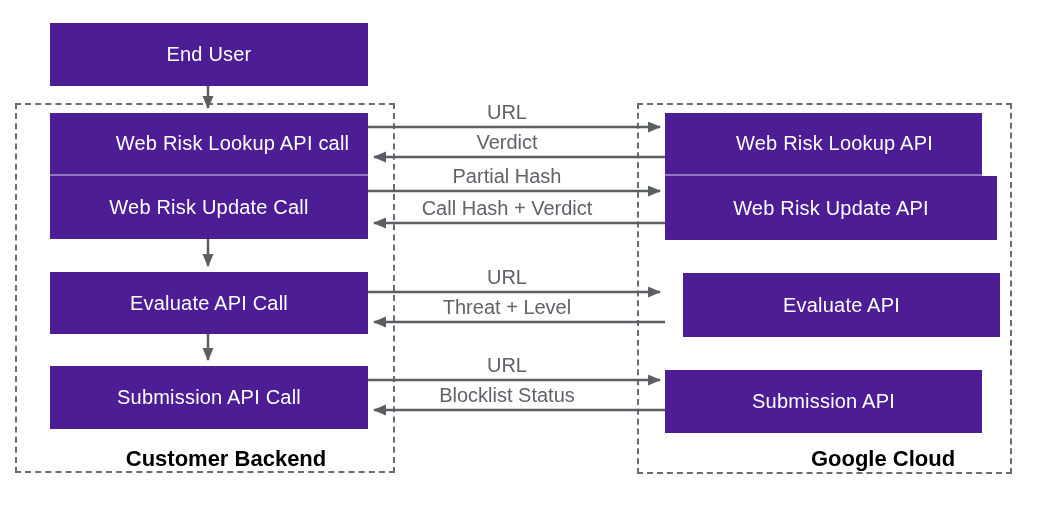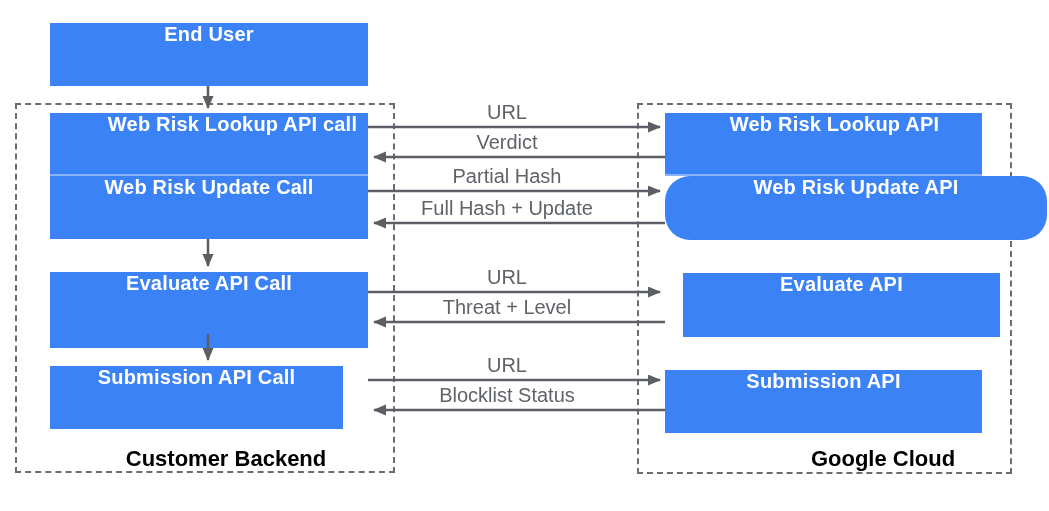--- a/index.html
+++ b/index.html
@@ -1,46 +1,46 @@
 <!DOCTYPE html>
 <html><head>
 <meta charset="utf-8">
 <style>
   html,body{margin:0;padding:0;background:#ffffff;}
   .canvas{
     position:relative;width:1049px;height:511px;background:#ffffff;overflow:hidden;
     font-family:"Liberation Sans","DejaVu Sans",sans-serif;
   }
   .bluebox{
-    position:absolute;background:#3b82f6;color:#ffffff;
-    display:flex;align-items:flex-start;justify-content:center;
-    font-size:20px;font-weight:bold;letter-spacing:.2px;box-sizing:border-box;
+    position:absolute;background:#4c1d95;color:#ffffff;
+    display:flex;align-items:center;justify-content:center;
+    font-size:20px;font-weight:normal;letter-spacing:.2px;box-sizing:border-box;
   }
   .stack-top{border-bottom:2px solid rgba(255,255,255,0.40);}
   .container{
     position:absolute;border:2px dashed #6a6d70;box-sizing:border-box;background:transparent;
   }
   .clabel{
     position:absolute;transform:translateX(-50%);
     font-size:22px;font-weight:bold;color:#000000;white-space:nowrap;
   }
   .alabel{
     position:absolute;left:333px;width:348px;height:26px;line-height:26px;
     text-align:center;font-size:20px;color:#5f6368;white-space:nowrap;
   }
   svg.overlay{position:absolute;left:0;top:0;pointer-events:none;}
 
   
   #b-enduser{left:50px;top:23px;width:318px;height:63px;}
   #b-lookup-call{left:50px;top:113px;width:318px;height:63px;padding-left:47px;}
   #b-update-call{left:50px;top:176px;width:318px;height:63px;}
-  #b-evaluate-call{left:50px;top:272px;width:318px;height:76px;}
-  #b-submission-call{left:50px;top:366px;width:293px;height:63px;}
+  #b-evaluate-call{left:50px;top:272px;width:318px;height:62px;}
+  #b-submission-call{left:50px;top:366px;width:318px;height:63px;}
   #b-lookup-api{left:665px;top:113px;width:317px;height:63px;padding-left:22px;}
-  #b-update-api{left:665px;top:176px;width:382px;height:64px;border-radius:25px;}
+  #b-update-api{left:665px;top:176px;width:332px;height:64px;}
   #b-evaluate-api{left:683px;top:273px;width:317px;height:64px;}
   #b-submission-api{left:665px;top:370px;width:317px;height:63px;}
   #c-left{left:15px;top:103px;width:380px;height:370px;}
   #c-right{left:637px;top:103px;width:375px;height:371px;}
   #l-backend{left:226px;top:446px;}
   #l-gcloud{left:883px;top:446px;}
   #al-0{top:99px;}  #al-1{top:129px;} #al-2{top:163px;} #al-3{top:195px;}
   #al-4{top:264px;} #al-5{top:294px;} #al-6{top:352px;} #al-7{top:382px;}
 </style>
 </head>
@@ -80,21 +80,21 @@
   <div class="bluebox" id="b-evaluate-api">
     <span>Evaluate API</span>
   </div>
   <div class="bluebox" id="b-submission-api">
     <span>Submission API</span>
   </div>
 
   <div class="alabel" id="al-0">URL</div>
   <div class="alabel" id="al-1">Verdict</div>
   <div class="alabel" id="al-2">Partial Hash</div>
-  <div class="alabel" id="al-3">Full Hash + Update</div>
+  <div class="alabel" id="al-3">Call Hash + Verdict</div>
   <div class="alabel" id="al-4">URL</div>
   <div class="alabel" id="al-5">Threat + Level</div>
   <div class="alabel" id="al-6">URL</div>
   <div class="alabel" id="al-7">Blocklist Status</div>
 
   <svg class="overlay" width="1049" height="511" viewBox="0 0 1049 511">
     <defs>
       <marker id="ah" markerUnits="userSpaceOnUse" markerWidth="14" markerHeight="12" refX="12" refY="5.5" orient="auto">
         <path d="M0,0 L13,5.5 L0,11 Z" fill="#5b5e63"></path>
       </marker>

